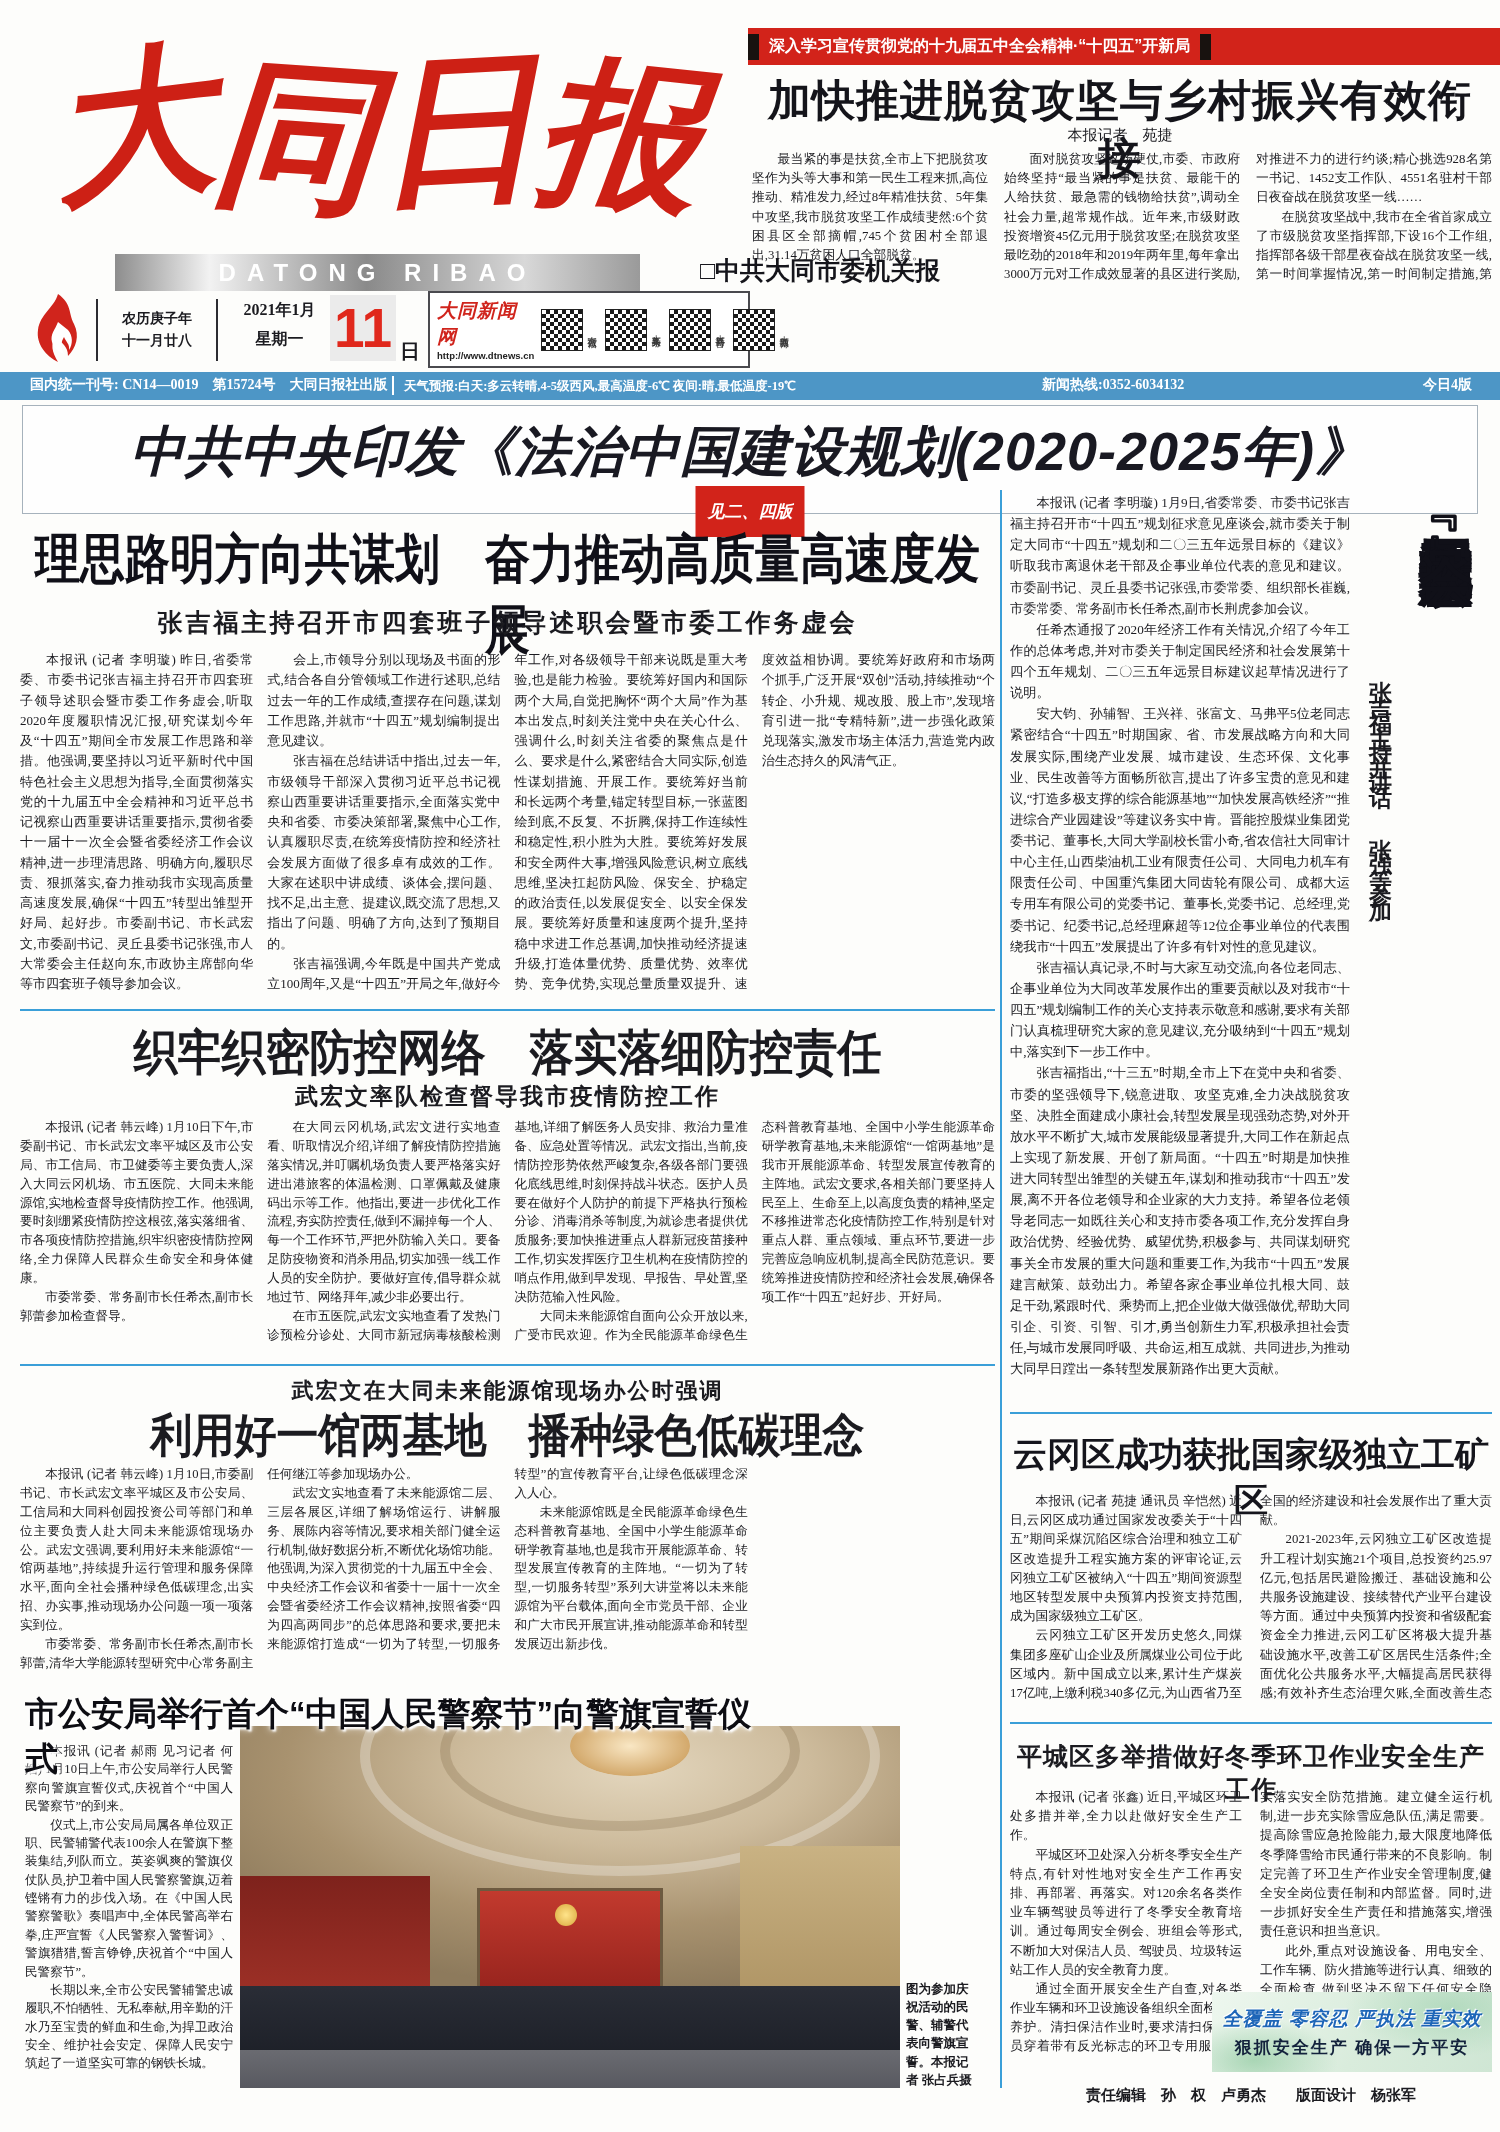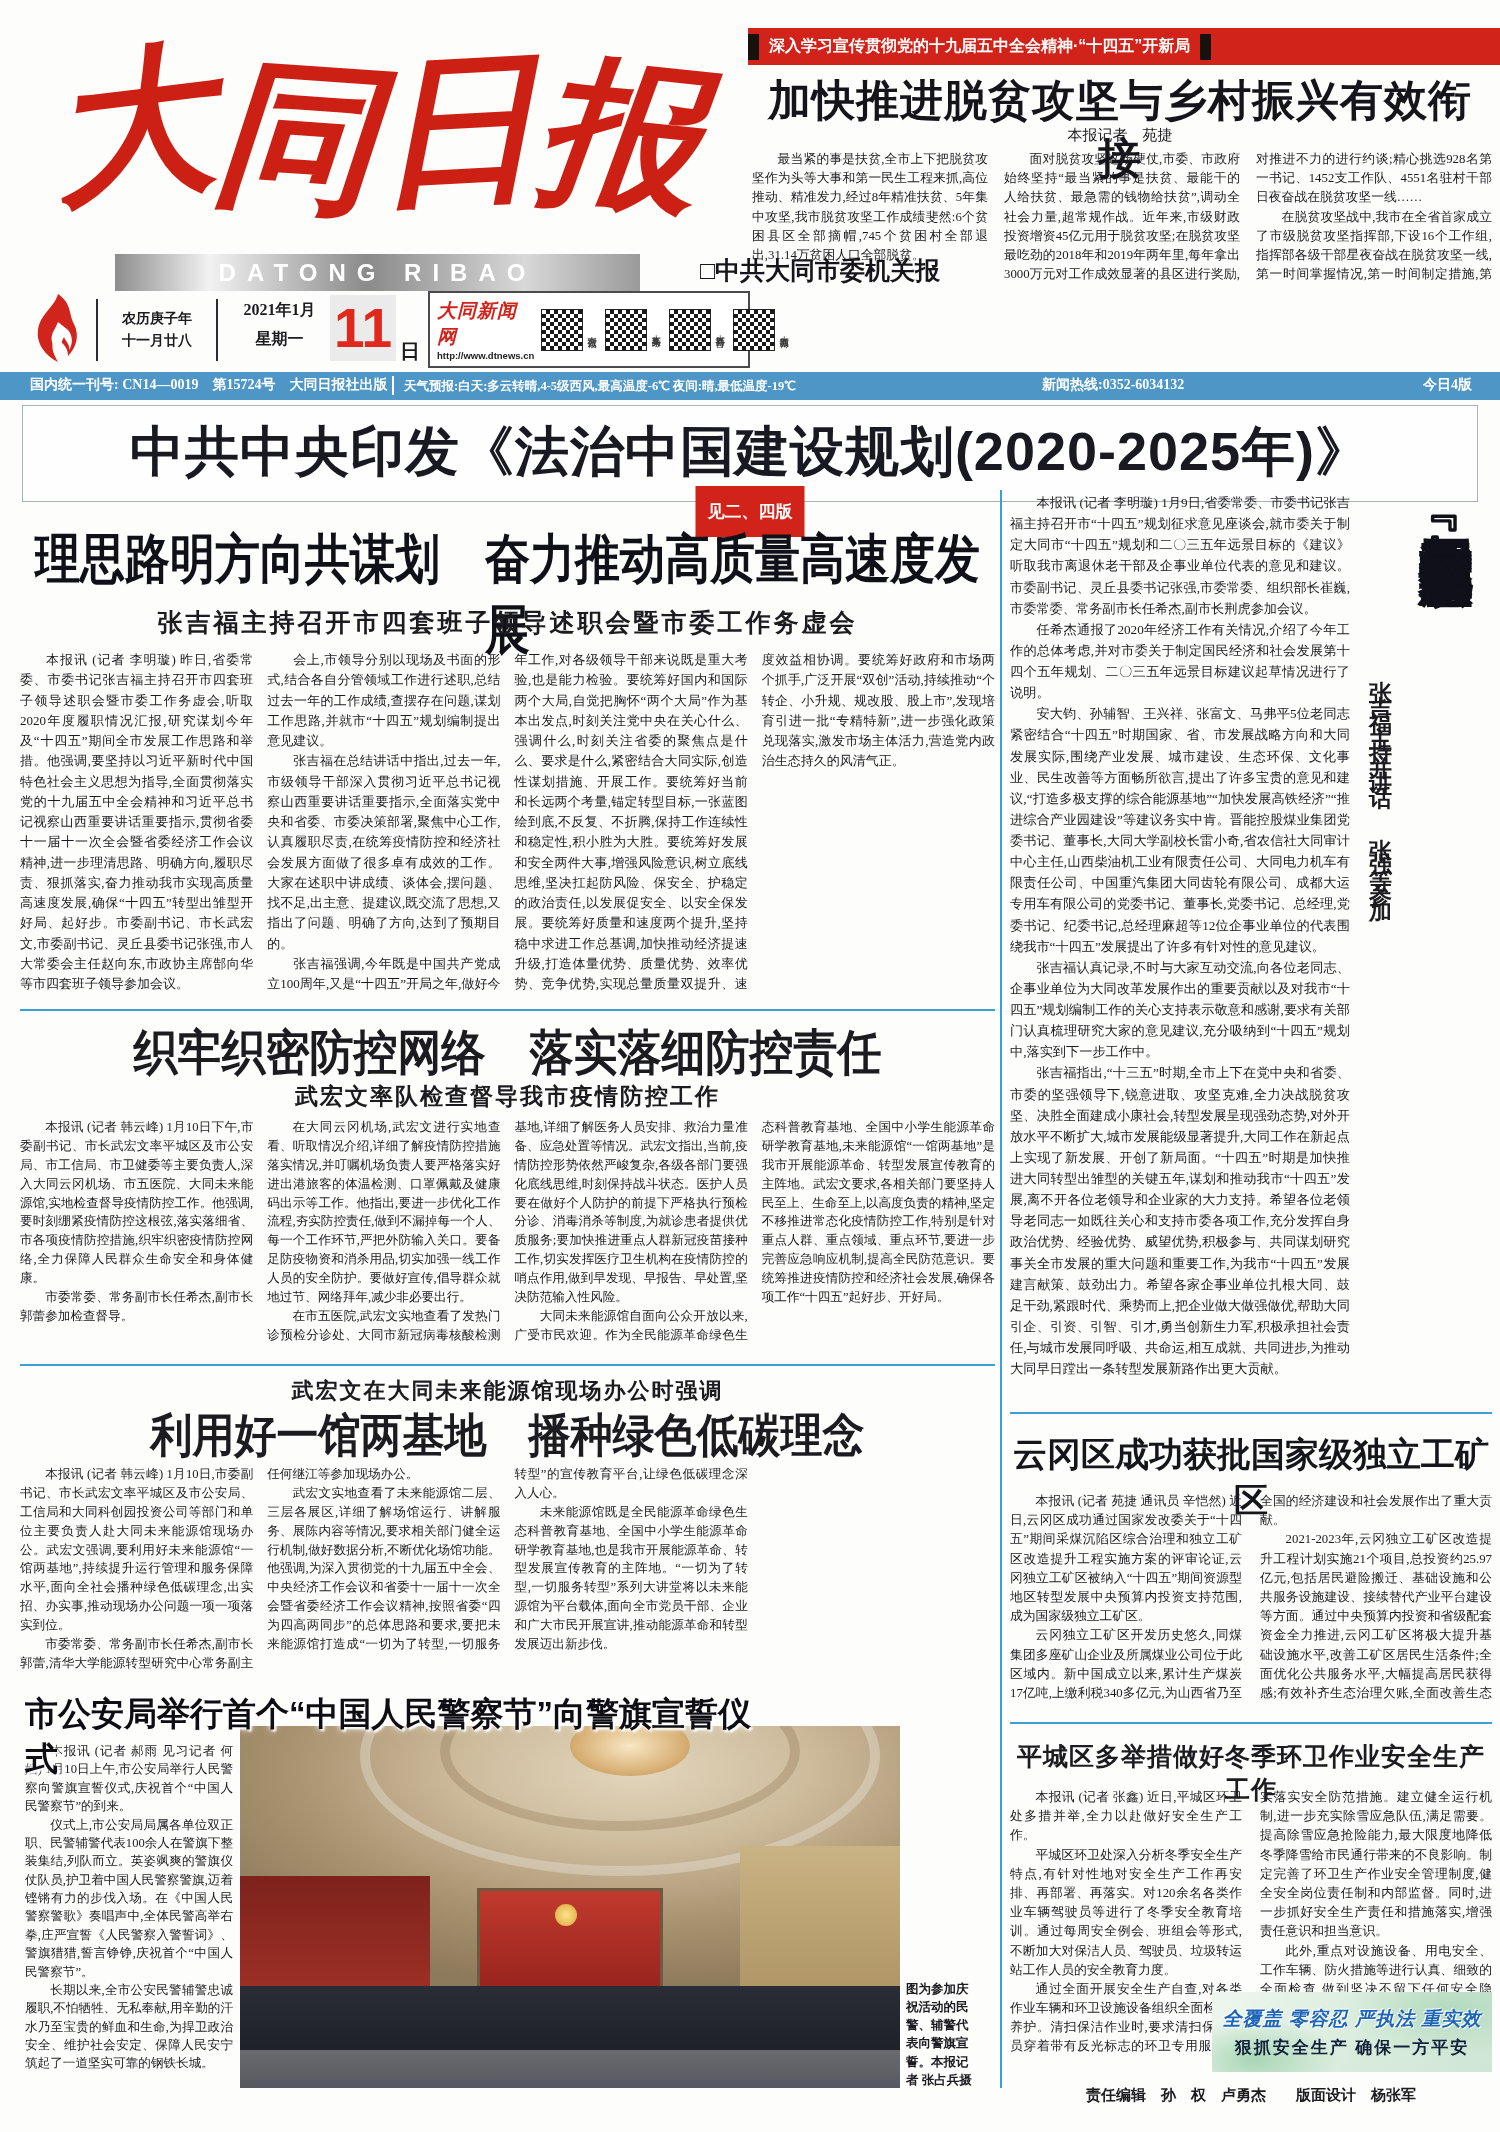--- a/index.html
+++ b/index.html
@@ -56,21 +56,21 @@
   
   #info-bar { left:0; top:372px; width:1500px; height:28px; background:#4d96c6; color:#fff;
     font-weight:700; font-size:14px;font-family:Liberation Serif, serif; }
   #info-issue { left:30px; top:4px; }
   #info-sep { left:392px; top:4px; width:1.5px; height:19px; background:#ffffff; }
   #info-weather { left:404px; top:6px; font-size:12.5px; }
   #info-hotline { left:1042px; top:4px; }
   #info-pages { right:28px; top:4px; }
 
   
-  #central-box { left:22px; top:405px; width:1456px; height:97px; border:1px solid #a6b2bc; background:#fefefe; }
+  #central-box { left:22px; top:405px; width:1456px; height:109px; border:1px solid #a6b2bc; background:#fefefe;font-style:italic; }
   #central-title { left:0; top:10px; width:100%; font-size:54px; font-weight:900; letter-spacing:1px; color:#191922; }
   #central-tag { left:50%; top:80px; transform:translateX(-50%); background:#d2231a; color:#fff;
     font-size:17px; font-weight:700; padding:14px 12px; }
 
   
   .rule-h { background:#3b9fd8; height:2px; }
   #a1-title { left:20px; top:524px; width:975px; font-size:45px; font-weight:900; color:#101018;
     transform:scaleY(1.18); transform-origin:top; }
   #a1-sub { left:20px; top:606px; width:975px; font-size:25px; font-weight:700; letter-spacing:3px; }
   #a1-body { left:20px; top:650px; width:975px; height:352px; column-count:4; column-gap:14px; column-fill:auto;

